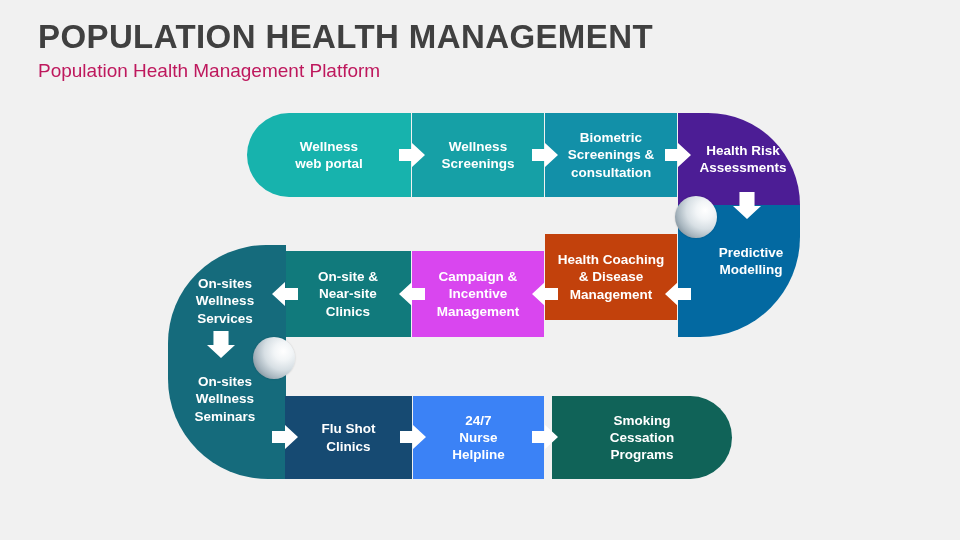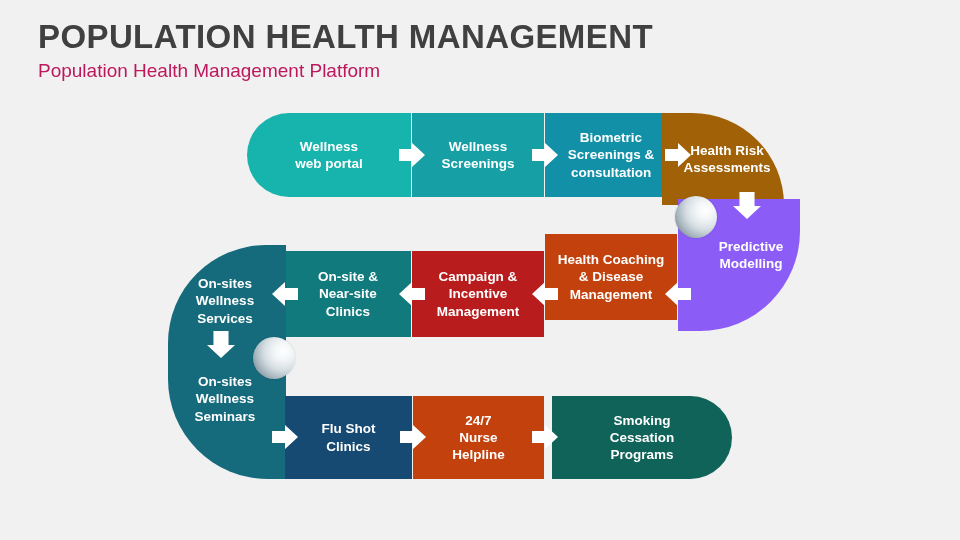--- a/index.html
+++ b/index.html
@@ -125,26 +125,26 @@
       <span class="lbl">Wellness
 Screenings</span>
     </div>
 
     <div class="node" style="left:545px; top:113px; width:132px; height:84px; background:#1290a8;">
       <span class="lbl">Biometric
 Screenings &amp;
 consultation</span>
     </div>
 
-    <div class="node disc-tr" style="left:662px; top:113px; width:122px; height:92px; background:#a16207; padding-left:14px;">
+    <div class="node disc-tr" style="left:678px; top:113px; width:122px; height:92px; background:#4c1d95; padding-left:14px;">
       <span class="lbl">Health Risk
 Assessments</span>
     </div>
 
-    <div class="node disc-br" style="left:678px; top:199px; width:122px; height:132px; background:#8b5cf6; padding-left:30px; padding-bottom:22px;">
+    <div class="node disc-br" style="left:678px; top:205px; width:122px; height:132px; background:#0369a1; padding-left:30px; padding-bottom:22px;">
       <span class="lbl">Predictive
 Modelling</span>
     </div>
 
     <div class="arrow" style="left:399px; top:142px;">
       <svg viewBox="0 0 26 26">
           <path d="M0 7 H13 V1 L26 13 L13 25 V19 H0 Z" fill="#ffffff"></path>
         </svg>
     </div>
     <div class="arrow" style="left:532px; top:142px;">
@@ -165,21 +165,21 @@
     </div>
 
     <div class="sphere" style="left:675px; top:196px;"></div>
 
     <div class="node" style="left:545px; top:234px; width:132px; height:86px; background:#c2410c;">
       <span class="lbl">Health Coaching
 &amp; Disease
 Management</span>
     </div>
 
-    <div class="node" style="left:412px; top:251px; width:132px; height:86px; background:#b91c1c;">
+    <div class="node" style="left:412px; top:251px; width:132px; height:86px; background:#d946ef;">
       <span class="lbl">Campaign &amp;
 Incentive
 Management</span>
     </div>
 
     <div class="node" style="left:285px; top:251px; width:126px; height:86px; background:#117a7c;">
       <span class="lbl">On-site &amp;
 Near-site
 Clinics</span>
     </div>
@@ -224,21 +224,21 @@
         </svg>
     </div>
 
     <div class="sphere" style="left:253px; top:337px;"></div>
 
     <div class="node" style="left:285px; top:396px; width:127px; height:83px; background:#164a72;">
       <span class="lbl">Flu Shot
 Clinics</span>
     </div>
 
-    <div class="node" style="left:413px; top:396px; width:131px; height:83px; background:#c2410c;">
+    <div class="node" style="left:413px; top:396px; width:131px; height:83px; background:#3b82f6;">
       <span class="lbl">24/7
 Nurse
 Helpline</span>
     </div>
 
     <div class="node cap-right" style="left:552px; top:396px; width:180px; height:83px; background:#106358;">
       <span class="lbl">Smoking
 Cessation
 Programs</span>
     </div>

